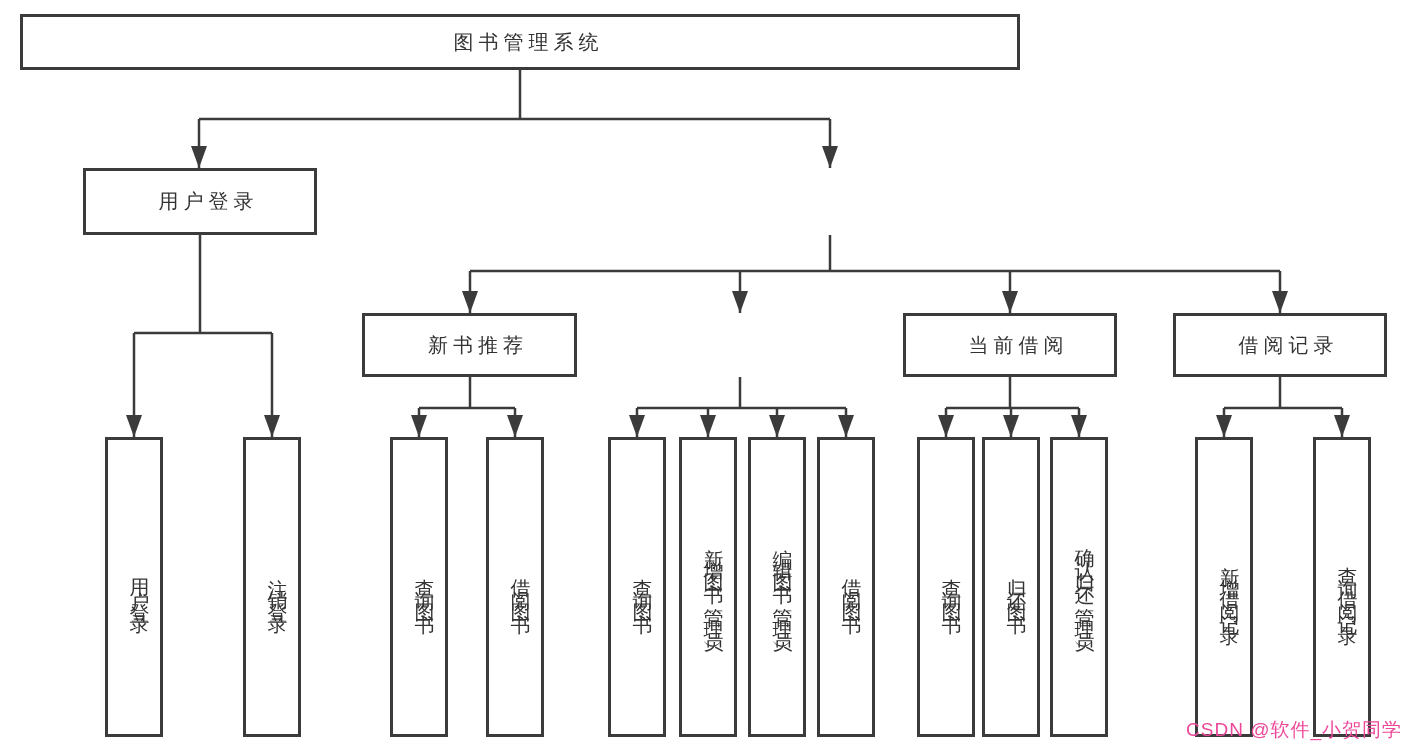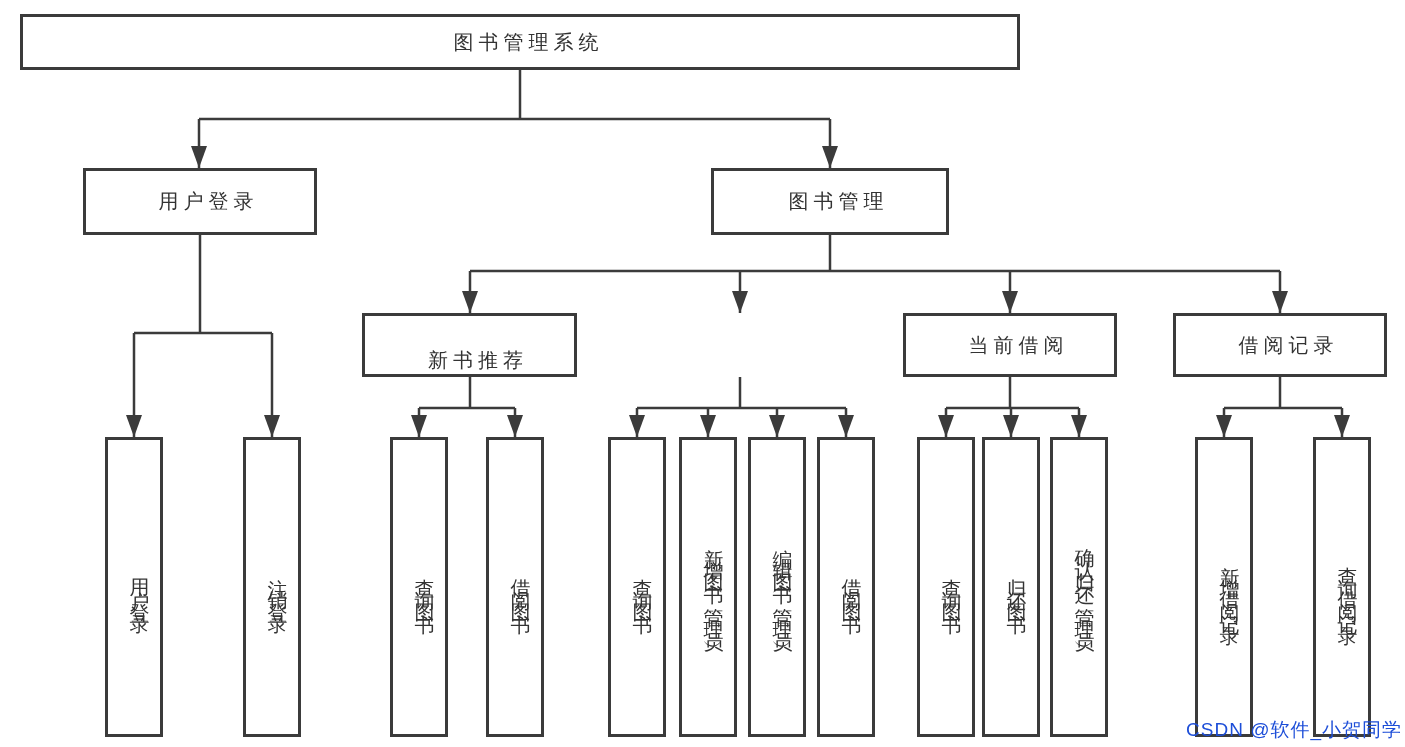--- a/index.html
+++ b/index.html
@@ -46,21 +46,21 @@
     font-size: 20px;
     letter-spacing: 12px;
     line-height: 1;
     white-space: nowrap;
   }
   .watermark {
     position: absolute;
     right: 3px;
     bottom: 4px;
     font-size: 19px;
-    color: #1d4ed8;
+    color: #ec4899;
     letter-spacing: 1px;
     z-index: 3;
     white-space: nowrap;
   }
 </style>
 </head>
 <body>
 
 <div id="canvas">
 
@@ -114,25 +114,22 @@
     </g>
   </svg>
 
   <div class="node hbox" style="left:20px; top:14px; width:1000px; height:56px;">
     <span>图书管理系统</span>
   </div>
 
   <div class="node hbox" style="left:83px; top:168px; width:234px; height:67px;">
     <span>用户登录</span>
   </div>
-  <div class="node hbox" style="left:711px; top:168px; width:238px; height:67px;">
-    <span>图书管理</span>
-  </div>
 
-  <div class="node hbox" style="left:362px; top:313px; width:215px; height:64px;align-items:flex-end;">
+  <div class="node hbox" style="left:362px; top:313px; width:215px; height:64px;">
     <span>新书推荐</span>
   </div>
   <div class="node hbox" style="left:1173px; top:313px; width:214px; height:64px;">
     <span>借阅记录</span>
   </div>
   <div class="node hbox" style="left:903px; top:313px; width:214px; height:64px;">
     <span>当前借阅</span>
   </div>
 
   <div class="node vbox" style="left:105px; top:437px; width:58px; height:300px;">

